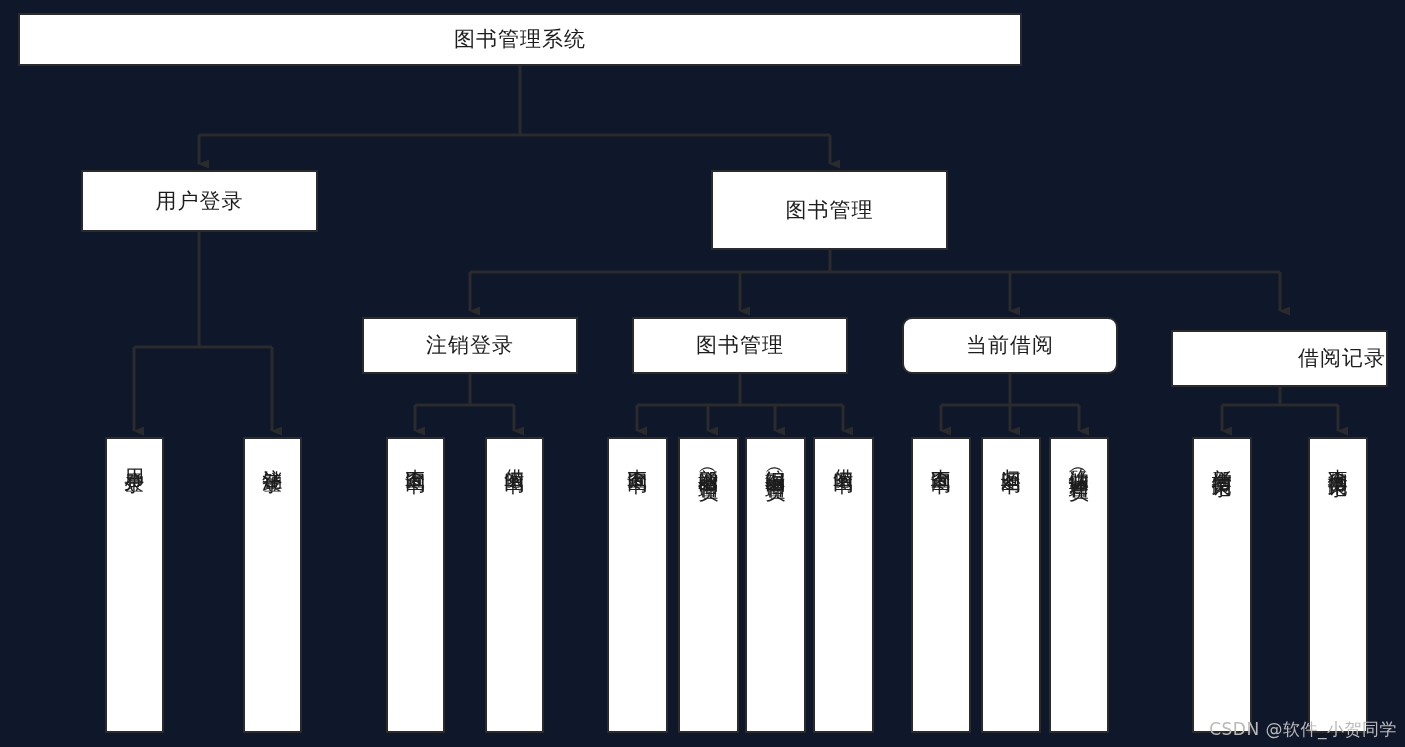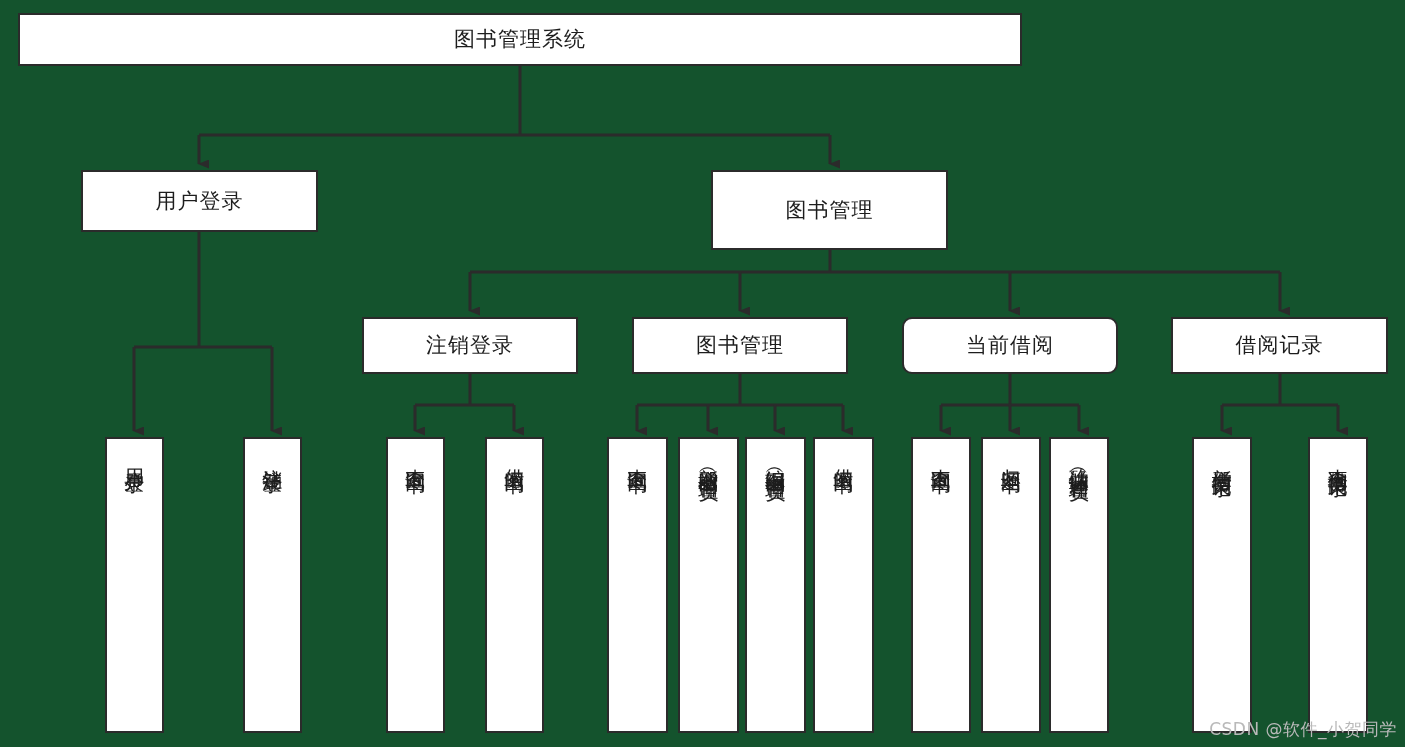--- a/index.html
+++ b/index.html
@@ -8,21 +8,21 @@
     padding: 0;
     background: #ffffff;
   }
   body {
     font-family: "DejaVu Sans", "Liberation Sans", sans-serif;
   }
   #diagram-root {
     position: relative;
     width: 1405px;
     height: 747px;
-    background: #14532d;
+    background: #0f172a;
     overflow: hidden;
   }
   svg#connector-layer {
     position: absolute;
     left: 0;
     top: 0;
     width: 1405px;
     height: 747px;
     pointer-events: none;
   }
@@ -145,21 +145,21 @@
   </div>
 
   <div class="node-box horizontal" style="left:632px; top:317px; width:216px; height:57px;">
     <span class="node-label-h">图书管理</span>
   </div>
 
   <div class="node-box horizontal" style="left:902px; top:317px; width:216px; height:57px;border-radius:10px;">
     <span class="node-label-h">当前借阅</span>
   </div>
 
-  <div class="node-box horizontal" style="left:1171px; top:317px; width:217px; height:57px;">
+  <div class="node-box horizontal" style="left:1171px; top:330px; width:217px; height:57px;justify-content:flex-end;">
     <span class="node-label-h">借阅记录</span>
   </div>
 
   <div class="node-box vertical" style="left:105px; top:437px; width:59px; height:296px;">
     <span class="node-label-v">用户登录</span>
   </div>
 
   <div class="node-box vertical" style="left:243px; top:437px; width:59px; height:296px;">
     <span class="node-label-v">注销登录</span>
   </div>

